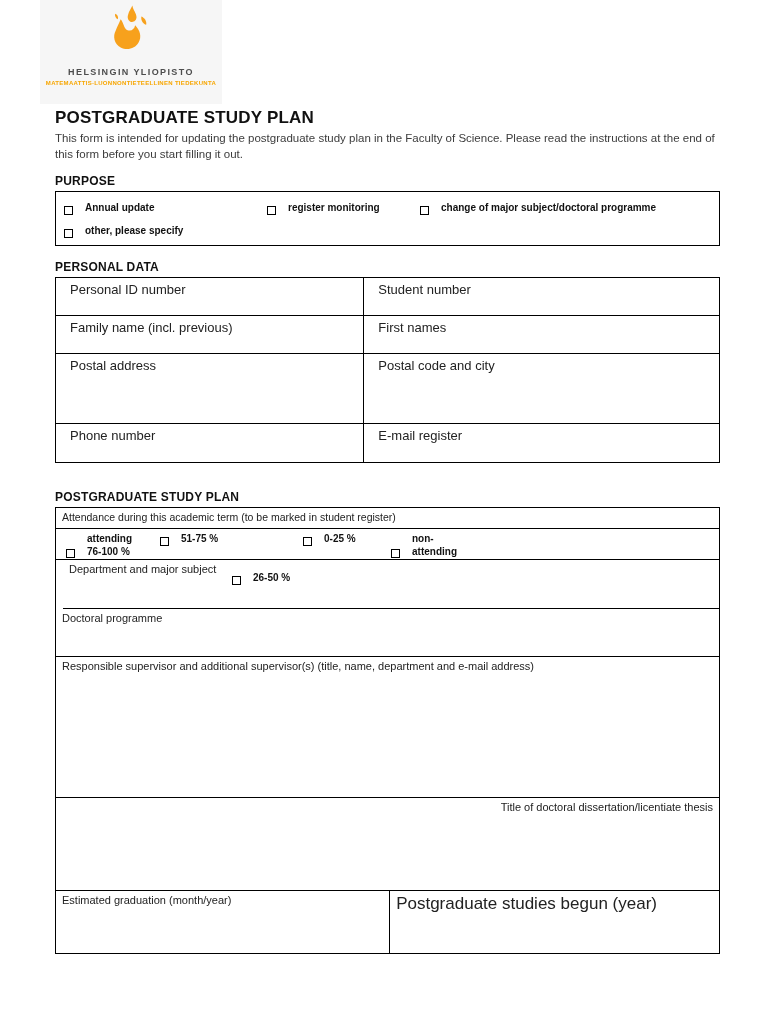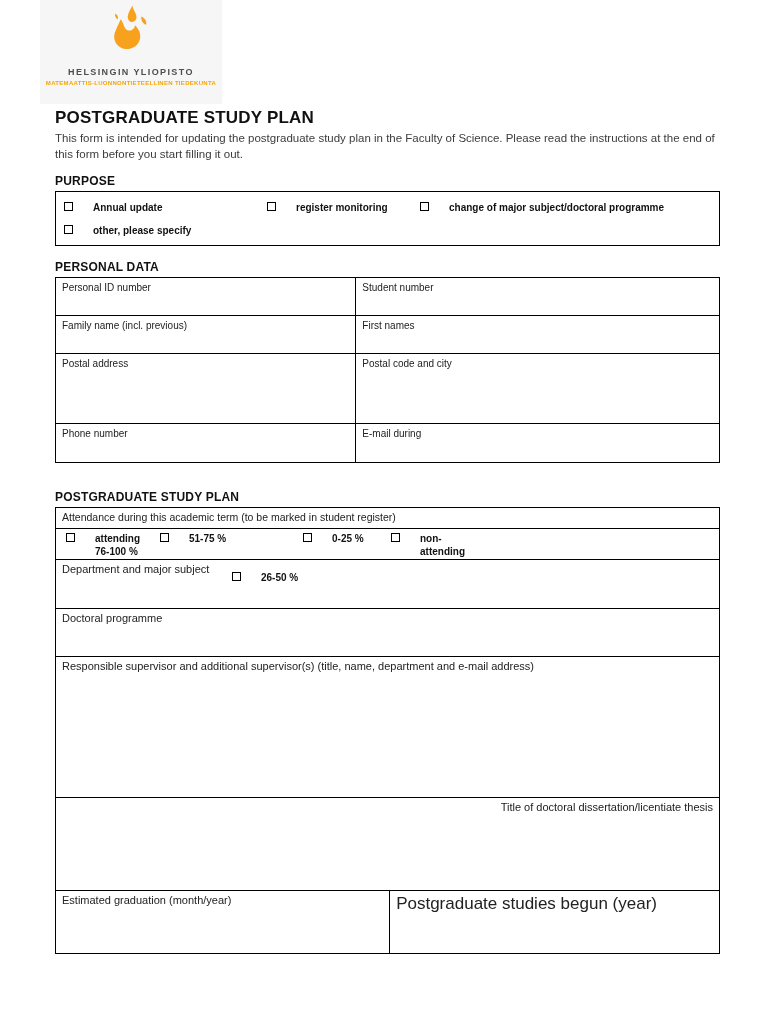--- a/index.html
+++ b/index.html
@@ -14,32 +14,32 @@
   .flame { display:block; margin:0 auto; }
   .inst { font-size:9px; letter-spacing:1.4px; color:#4d4d4d; margin-top:1px; font-weight:bold; }
   .fac { font-size:6px; font-weight:bold; color:#F7A600; letter-spacing:0.3px; margin-top:3px; }
 
   .content { position:absolute; left:55px; top:108px; width:665px; }
   h1.title { font-size:17px; font-weight:bold; letter-spacing:0.2px; color:#111; }
   p.intro { font-size:11.5px; line-height:1.4; color:#3c3c3c; margin-top:2px; margin-bottom:12px; }
   h2.section { font-size:12px; font-weight:bold; letter-spacing:0.2px; margin-bottom:3px; color:#111; }
 
   
-  .cb-item { position:absolute; display:flex; align-items:flex-start; gap:20px; }
+  .cb-item { position:absolute; display:flex; align-items:flex-end; gap:12px; }
   .cbx { width:9px; height:9px; border:1.5px solid #000; flex:none; background:#fff; margin-top:1px; }
   .cb-label { font-size:10px; font-weight:bold; line-height:1.25; margin-top:1px; color:#111; }
 
   
   .purpose-box { position:relative; height:55px; border:1px solid #000; margin-bottom:14px; }
 
   
   .pd-table { border:1px solid #000; margin-bottom:27px; }
   .pd-row { display:flex; border-bottom:1px solid #000; }
   .pd-row:last-child { border-bottom:none; }
-  .pd-cell { padding:4px 6px; font-size:10px; color:#222; }
+  .pd-cell { padding:4px 6px; font-size:13px; color:#222;margin-left:8px; }
   .pd-left { width:45.3%; border-right:1px solid #000; }
   .pd-right { flex:1; }
   .h38 { height:38px; } .h70 { height:70px; }
 
   
   .sp-table { border:1px solid #000; }
   .sp-row1 { display:flex; border-bottom:1px solid #000; height:52px; }
   .aim-cell { width:38%; border-right:1px solid #000; position:relative; padding:3px 6px; font-size:11px; color:#222; }
   .att-cell { flex:1; display:flex; flex-direction:column; }
   .att-head { border-bottom:1px solid #000; padding:3px 6px; font-size:10.5px; color:#222; height:21px; }
@@ -101,21 +101,21 @@
     <div class="pd-row h38">
       <div class="pd-cell pd-left"><span>Family name (incl. previous)</span></div>
       <div class="pd-cell pd-right"><span>First names</span></div>
     </div>
     <div class="pd-row h70">
       <div class="pd-cell pd-left"><span>Postal address</span></div>
       <div class="pd-cell pd-right"><span>Postal code and city</span></div>
     </div>
     <div class="pd-row h38">
       <div class="pd-cell pd-left"><span>Phone number</span></div>
-      <div class="pd-cell pd-right"><span>E-mail during</span></div>
+      <div class="pd-cell pd-right"><span>E-mail register</span></div>
     </div>
   </div>
 
   <h2 class="section">POSTGRADUATE STUDY PLAN</h2>
   <div class="sp-table">
 
     <div class="sp-row1">
       <div class="att-cell">
         <div class="att-head">Attendance during this academic term (to be marked in student register)</div>
         <div class="att-checks">
@@ -136,21 +136,21 @@
             <span class="cb-label">0-25 %</span>
           </div>
           <div class="cb-item" style="left:335px; top:3px;">
             <span class="cbx"></span>
             <span class="cb-label wrap-xnarrow">non-attending</span>
           </div>
         </div>
       </div>
     </div>
 
-    <div class="sp-field" style="height:49px;"><span>Department and major subject</span></div>
+    <div class="sp-field" style="height:49px;margin-left:7px;"><span>Department and major subject</span></div>
     <div class="sp-field" style="height:48px;"><span>Doctoral programme</span></div>
     <div class="sp-field" style="height:141px;"><span>Responsible supervisor and additional supervisor(s) (title, name, department and e-mail address)</span></div>
     <div class="sp-field" style="height:93px;text-align:right;"><span>Title of doctoral dissertation/licentiate thesis</span></div>
 
     <div class="sp-footer">
       <div class="sp-footer-left"><span>Estimated graduation (month/year)</span></div>
       <div class="sp-footer-right"><span>Postgraduate studies begun (year)</span></div>
     </div>
 
   </div>

